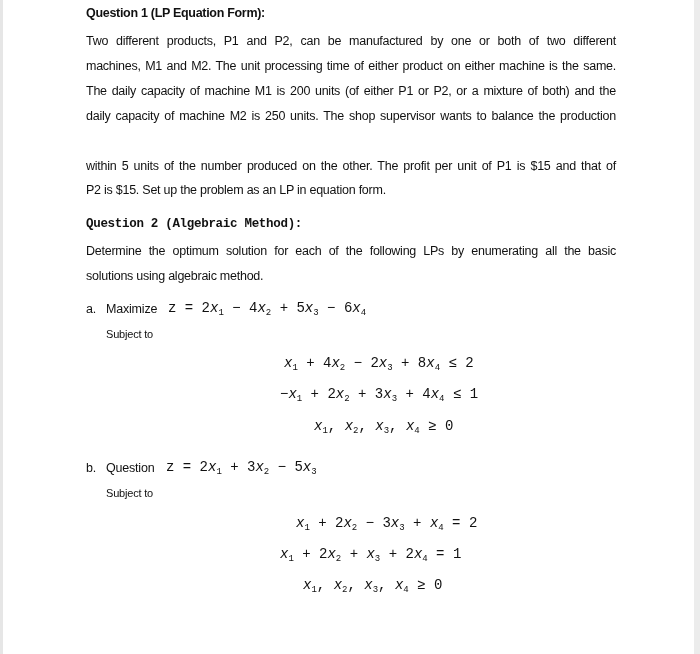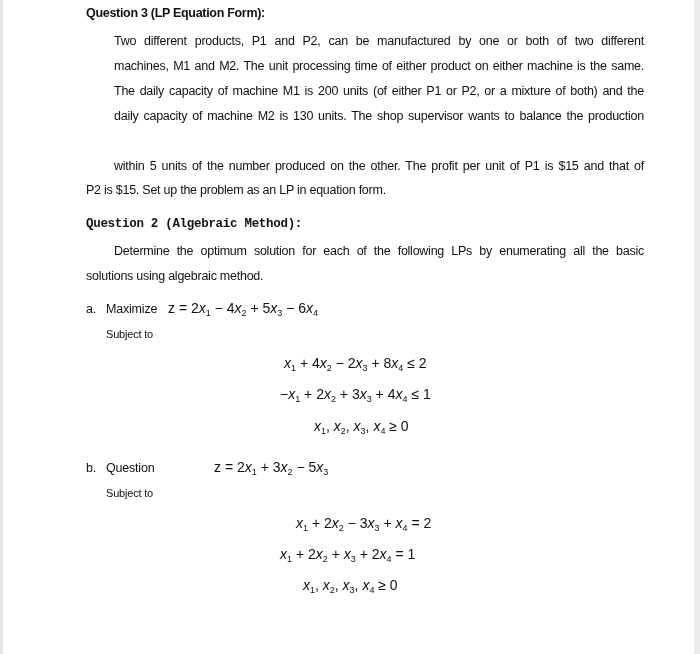--- a/index.html
+++ b/index.html
@@ -15,60 +15,60 @@
   .page { position: absolute; left: 0; top: 0; width: 700px; height: 654px; }
   .heading {
     position: absolute; left: 86px;
     font-size: 12.5px; font-weight: bold; letter-spacing: -0.3px;
   }
   .para-line {
     position: absolute; left: 86px; width: 530px;
     font-size: 12.5px; letter-spacing: -0.25px;
     white-space: nowrap;
   }
-  .justify { text-align: justify; text-align-last: justify; margin-left: 28px; }
+  .justify { text-align: justify; text-align-last: justify; }
   .item-label { position: absolute; font-size: 12.5px; letter-spacing: -0.2px; }
   .math {
     position: absolute;
-    font-family: Liberation Sans, sans-serif;
+    font-family: Liberation Mono, monospace;
     font-size: 14px; white-space: nowrap; text-align: right;
   }
   .math i { font-style: italic; }
   .math sub { font-size: 9px; vertical-align: -3px; line-height: 0; }
   .sub-label { position: absolute; left: 106px; font-size: 11px; letter-spacing: -0.2px; }
 </style>
 </head>
 <body>
 
 <div class="edge-left"></div>
 <div class="edge-right"></div>
 
 <div class="page">
 
-  <div class="heading" style="top:6px;">Question 3 (LP Equation Form):</div>
+  <div class="heading" style="top:6px;">Question 1 (LP Equation Form):</div>
   <div class="para-line justify" style="top:34px;">Two different products, P1 and P2, can be manufactured by one or both of two different</div>
   <div class="para-line justify" style="top:59px;">machines, M1 and M2. The unit processing time of either product on either machine is the same.</div>
   <div class="para-line justify" style="top:84px;">The daily capacity of machine M1 is 200 units (of either P1 or P2, or a mixture of both) and the</div>
-  <div class="para-line justify" style="top:109px;">daily capacity of machine M2 is 130 units. The shop supervisor wants to balance the production</div>
+  <div class="para-line justify" style="top:109px;">daily capacity of machine M2 is 250 units. The shop supervisor wants to balance the production</div>
   <div class="para-line justify" style="top:159px;">within 5 units of the number produced on the other. The profit per unit of P1 is $15 and that of</div>
   <div class="para-line" style="top:183px;">P2 is $15. Set up the problem as an LP in equation form.</div>
 
   <div class="heading" style="top:217px;font-family:Liberation Mono, monospace;">Question 2 (Algebraic Method):</div>
   <div class="para-line justify" style="top:244px;">Determine the optimum solution for each of the following LPs by enumerating all the basic</div>
   <div class="para-line" style="top:269px;">solutions using algebraic method.</div>
 
   <div class="item-label" style="left:86px; top:302px;">a.</div>
   <div class="item-label" style="left:106px; top:302px;">Maximize</div>
   <div class="math" style="left:168px; top:300px;">z = 2<i>x</i><sub>1</sub> − 4<i>x</i><sub>2</sub> + 5<i>x</i><sub>3</sub> − 6<i>x</i><sub>4</sub></div>
   <div class="sub-label" style="top:328px;">Subject to</div>
   <div class="math" style="left:284px; top:355px;"><i>x</i><sub>1</sub> + 4<i>x</i><sub>2</sub> − 2<i>x</i><sub>3</sub> + 8<i>x</i><sub>4</sub> ≤ 2</div>
   <div class="math" style="left:280px; top:386px;">−<i>x</i><sub>1</sub> + 2<i>x</i><sub>2</sub> + 3<i>x</i><sub>3</sub> + 4<i>x</i><sub>4</sub> ≤ 1</div>
   <div class="math" style="left:314px; top:418px;"><i>x</i><sub>1</sub>, <i>x</i><sub>2</sub>, <i>x</i><sub>3</sub>, <i>x</i><sub>4</sub> ≥ 0</div>
 
   <div class="item-label" style="left:86px; top:461px;">b.</div>
   <div class="item-label" style="left:106px; top:461px;">Question</div>
-  <div class="math" style="left:166px; top:459px;margin-left:48px;">z = 2<i>x</i><sub>1</sub> + 3<i>x</i><sub>2</sub> − 5<i>x</i><sub>3</sub></div>
+  <div class="math" style="left:166px; top:459px;">z = 2<i>x</i><sub>1</sub> + 3<i>x</i><sub>2</sub> − 5<i>x</i><sub>3</sub></div>
   <div class="sub-label" style="top:487px;">Subject to</div>
   <div class="math" style="left:280px; top:515px;margin-left:16px;"><i>x</i><sub>1</sub> + 2<i>x</i><sub>2</sub> − 3<i>x</i><sub>3</sub> + <i>x</i><sub>4</sub> = 2</div>
   <div class="math" style="left:280px; top:546px;"><i>x</i><sub>1</sub> + 2<i>x</i><sub>2</sub> + <i>x</i><sub>3</sub> + 2<i>x</i><sub>4</sub> = 1</div>
   <div class="math" style="left:303px; top:577px;"><i>x</i><sub>1</sub>, <i>x</i><sub>2</sub>, <i>x</i><sub>3</sub>, <i>x</i><sub>4</sub> ≥ 0</div>
 
 </div>
 
 </body></html>

